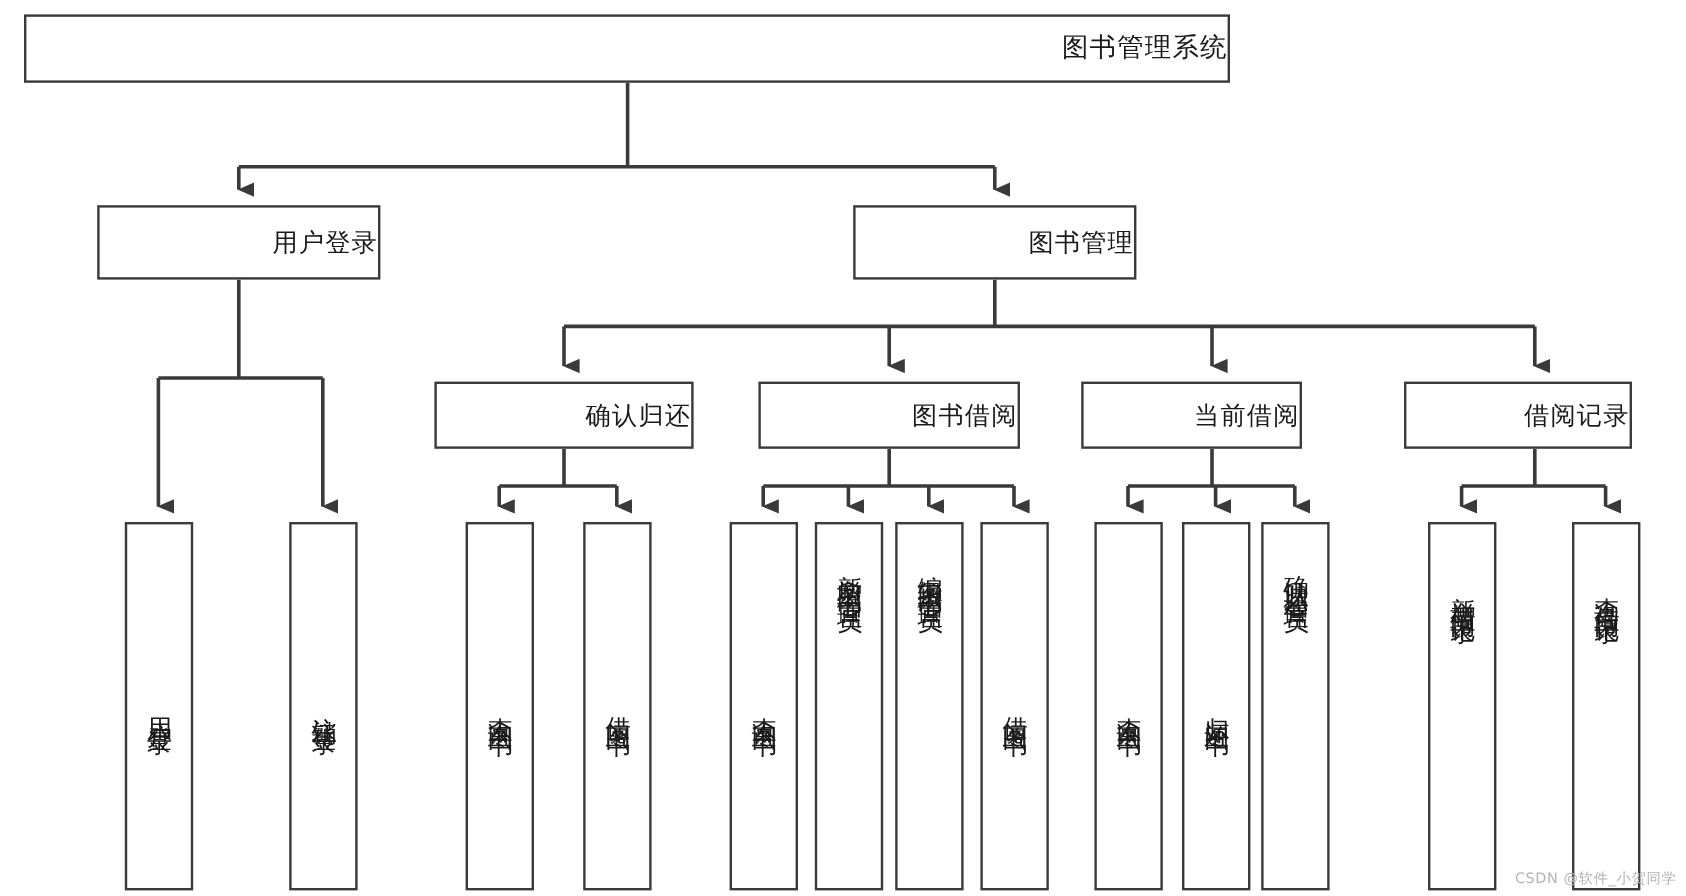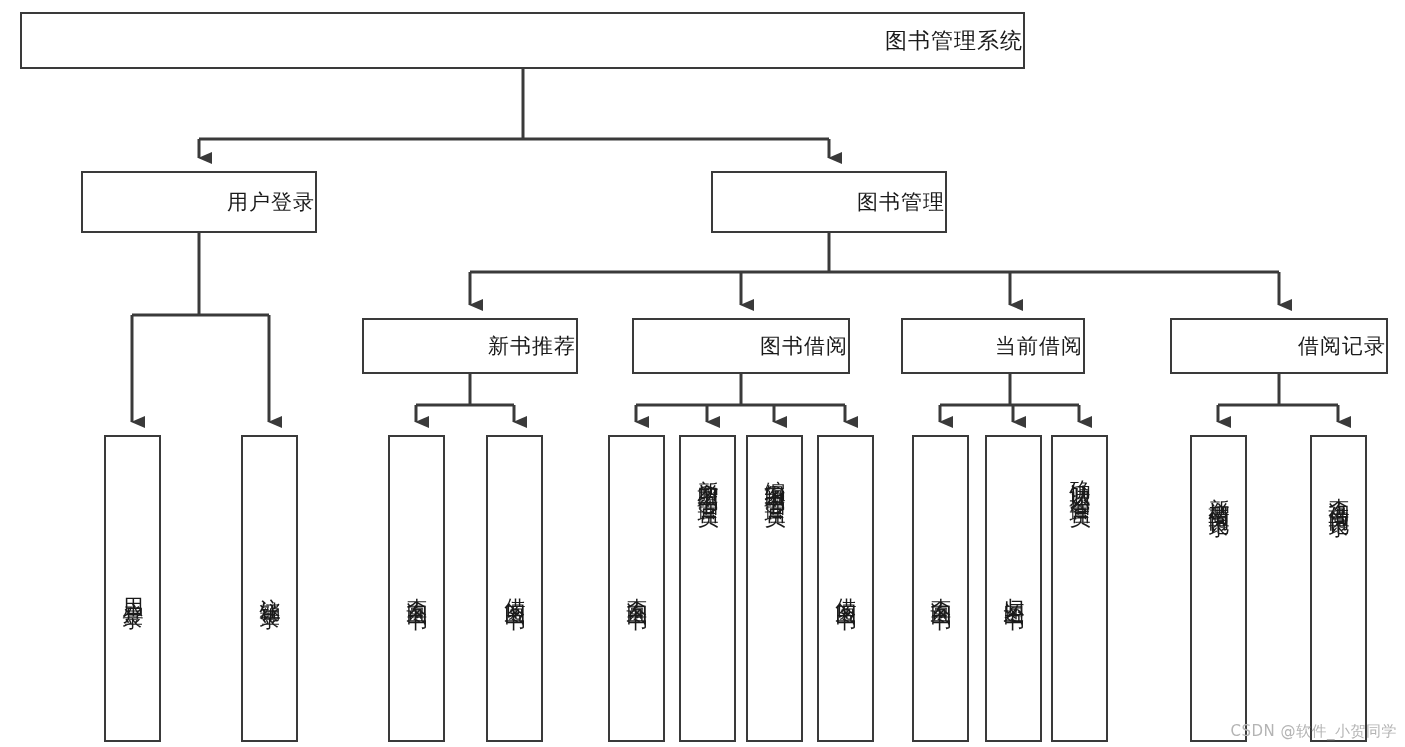--- a/index.html
+++ b/index.html
@@ -61,21 +61,21 @@
     white-space: normal;
   }
   .node.leaf.center-text {
     align-items: center;
     padding-top: 0;
   }
   #watermark {
     position: absolute;
     right: 8px;
     bottom: 6px;
-    font-size: 15px;
+    font-size: 12px;
     color: #b4b4b4;
     letter-spacing: 0.5px;
     z-index: 5;
     white-space: nowrap;
     text-align: right;
   }
 </style>
 </head>
 <body>
 
@@ -136,29 +136,29 @@
   </div>
 
   <div class="node level2" style="left:81px; top:171px; width:236px; height:62px;">
     <span class="label">用户登录</span>
   </div>
   <div class="node level2" style="left:711px; top:171px; width:236px; height:62px;">
     <span class="label">图书管理</span>
   </div>
 
   <div class="node level3" style="left:362px; top:318px; width:216px; height:56px;">
-    <span class="label">新书推荐</span>
+    <span class="label">确认归还</span>
   </div>
   <div class="node level3" style="left:632px; top:318px; width:218px; height:56px;padding-left:40px;">
     <span class="label">图书借阅</span>
   </div>
   <div class="node level3" style="left:901px; top:318px; width:184px; height:56px;">
     <span class="label">当前借阅</span>
   </div>
-  <div class="node level3" style="left:1170px; top:318px; width:218px; height:56px;">
+  <div class="node level3" style="left:1170px; top:318px; width:190px; height:56px;">
     <span class="label">借阅记录</span>
   </div>
 
   <div class="node leaf center-text" style="left:104px; top:435px; width:57px; height:307px;">
     <span class="label">用户登录</span>
   </div>
   <div class="node leaf center-text" style="left:241px; top:435px; width:57px; height:307px;">
     <span class="label">注销登录</span>
   </div>
 

